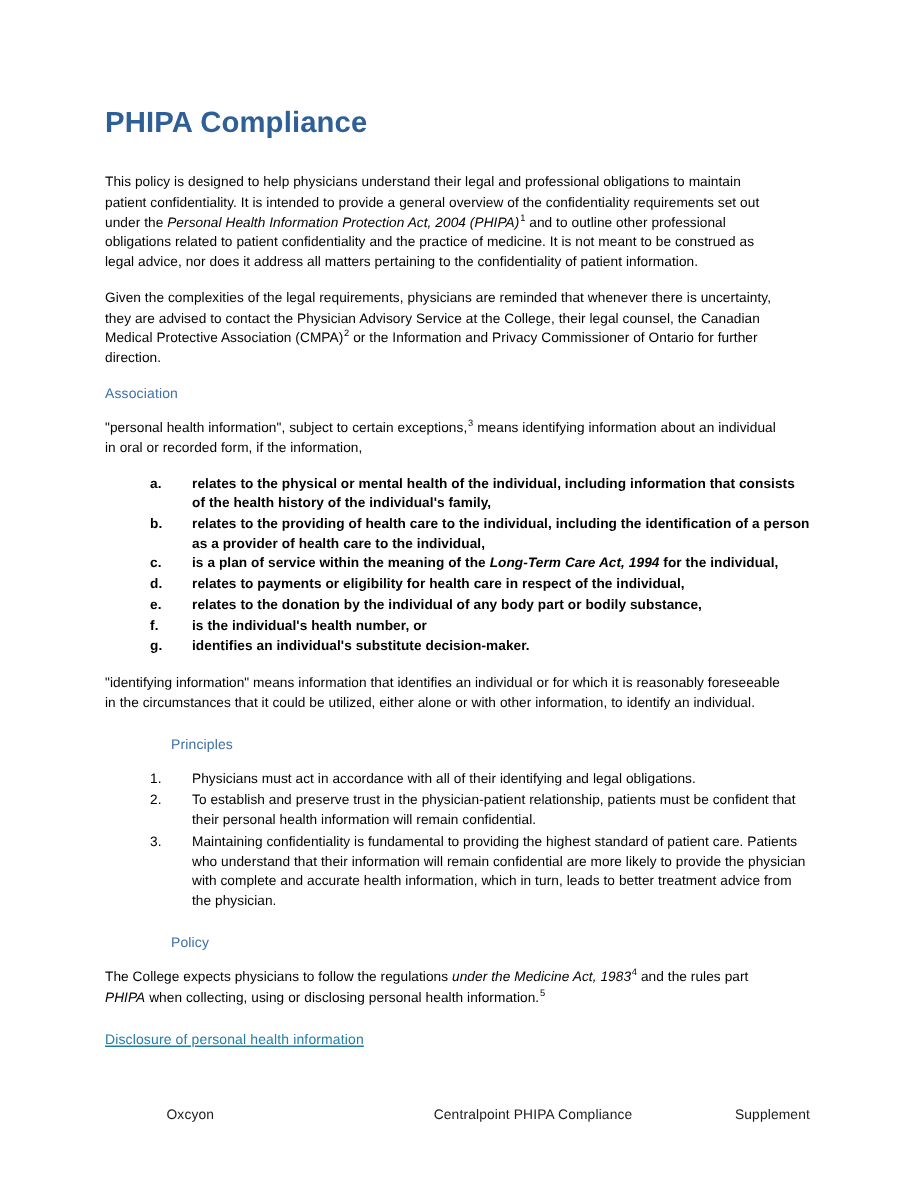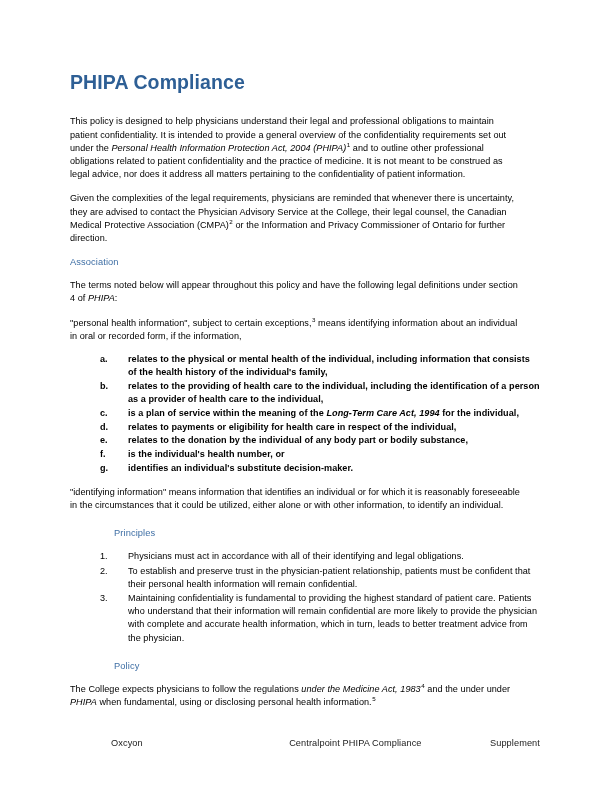--- a/index.html
+++ b/index.html
@@ -128,23 +128,20 @@
   <p class="para">
     <span>This policy is designed to help physicians understand their legal and professional obligations to maintain patient confidentiality. It is intended to provide a general overview of the confidentiality requirements set out under the </span><span class="it">Personal Health Information Protection Act, 2004 (PHIPA)</span><sup class="fn">1</sup><span> and to outline other professional obligations related to patient confidentiality and the practice of medicine. It is not meant to be construed as legal advice, nor does it address all matters pertaining to the confidentiality of patient information.</span>
   </p>
 
   <p class="para">
     <span>Given the complexities of the legal requirements, physicians are reminded that whenever there is uncertainty, they are advised to contact the Physician Advisory Service at the College, their legal counsel, the Canadian Medical Protective Association (CMPA)</span><sup class="fn">2</sup><span> or the Information and Privacy Commissioner of Ontario for further direction.</span>
   </p>
 
   <div class="section-heading">Association</div>
 
-  <p class="para">
-    <span>The terms noted below will appear throughout this policy and have the following legal definitions under section 4 of </span><span class="it">PHIPA</span><span>:</span>
-  </p>
 
   <p class="para tight">
     <span>"personal health information", subject to certain exceptions,</span><sup class="fn">3</sup><span> means identifying information about an individual in oral or recorded form, if the information,</span>
   </p>
 
   <ol class="lettered">
     <li><span>relates to the physical or mental health of the individual, including information that consists of the health history of the individual's family,</span><span class="it"></span><span></span></li>
     <li><span>relates to the providing of health care to the individual, including the identification of a person as a provider of health care to the individual,</span><span class="it"></span><span></span></li>
     <li><span>is a plan of service within the meaning of the </span><span class="it">Long-Term Care Act, 1994</span><span> for the individual,</span></li>
     <li><span>relates to payments or eligibility for health care in respect of the individual,</span><span class="it"></span><span></span></li>
@@ -159,24 +156,27 @@
 
   <ol class="numbered">
     <li>Physicians must act in accordance with all of their identifying and legal obligations.</li>
     <li>To establish and preserve trust in the physician-patient relationship, patients must be confident that their personal health information will remain confidential.</li>
     <li>Maintaining confidentiality is fundamental to providing the highest standard of patient care. Patients who understand that their information will remain confidential are more likely to provide the physician with complete and accurate health information, which in turn, leads to better treatment advice from the physician.</li>
   </ol>
 
   <div class="section-heading spaced">Policy</div>
 
   <p class="para">
-    <span>The College expects physicians to follow the regulations </span><span class="it">under the Medicine Act, 1983</span><sup class="fn">4</sup><span> and the under under </span><span class="it">PHIPA</span><span> when fundamental, using or disclosing personal health information.</span><sup class="fn">5</sup>
+    <span>The College expects physicians to follow the regulations </span><span class="it">under the Medicine Act, 1983</span><sup class="fn">4</sup><span> and the rules part </span><span class="it">PHIPA</span><span> when collecting, using or disclosing personal health information.</span><sup class="fn">5</sup>
   </p>
 
 
+  <div class="block">
+    <a class="link-heading" href="#">Disclosure of personal health information</a>
+  </div>
 
   <div class="footer">
     <span class="f-left">Oxcyon</span>
     <span class="f-center">Centralpoint PHIPA Compliance</span>
     <span class="f-right">Supplement</span>
   </div>
 
 </div>
 
 </body></html>

